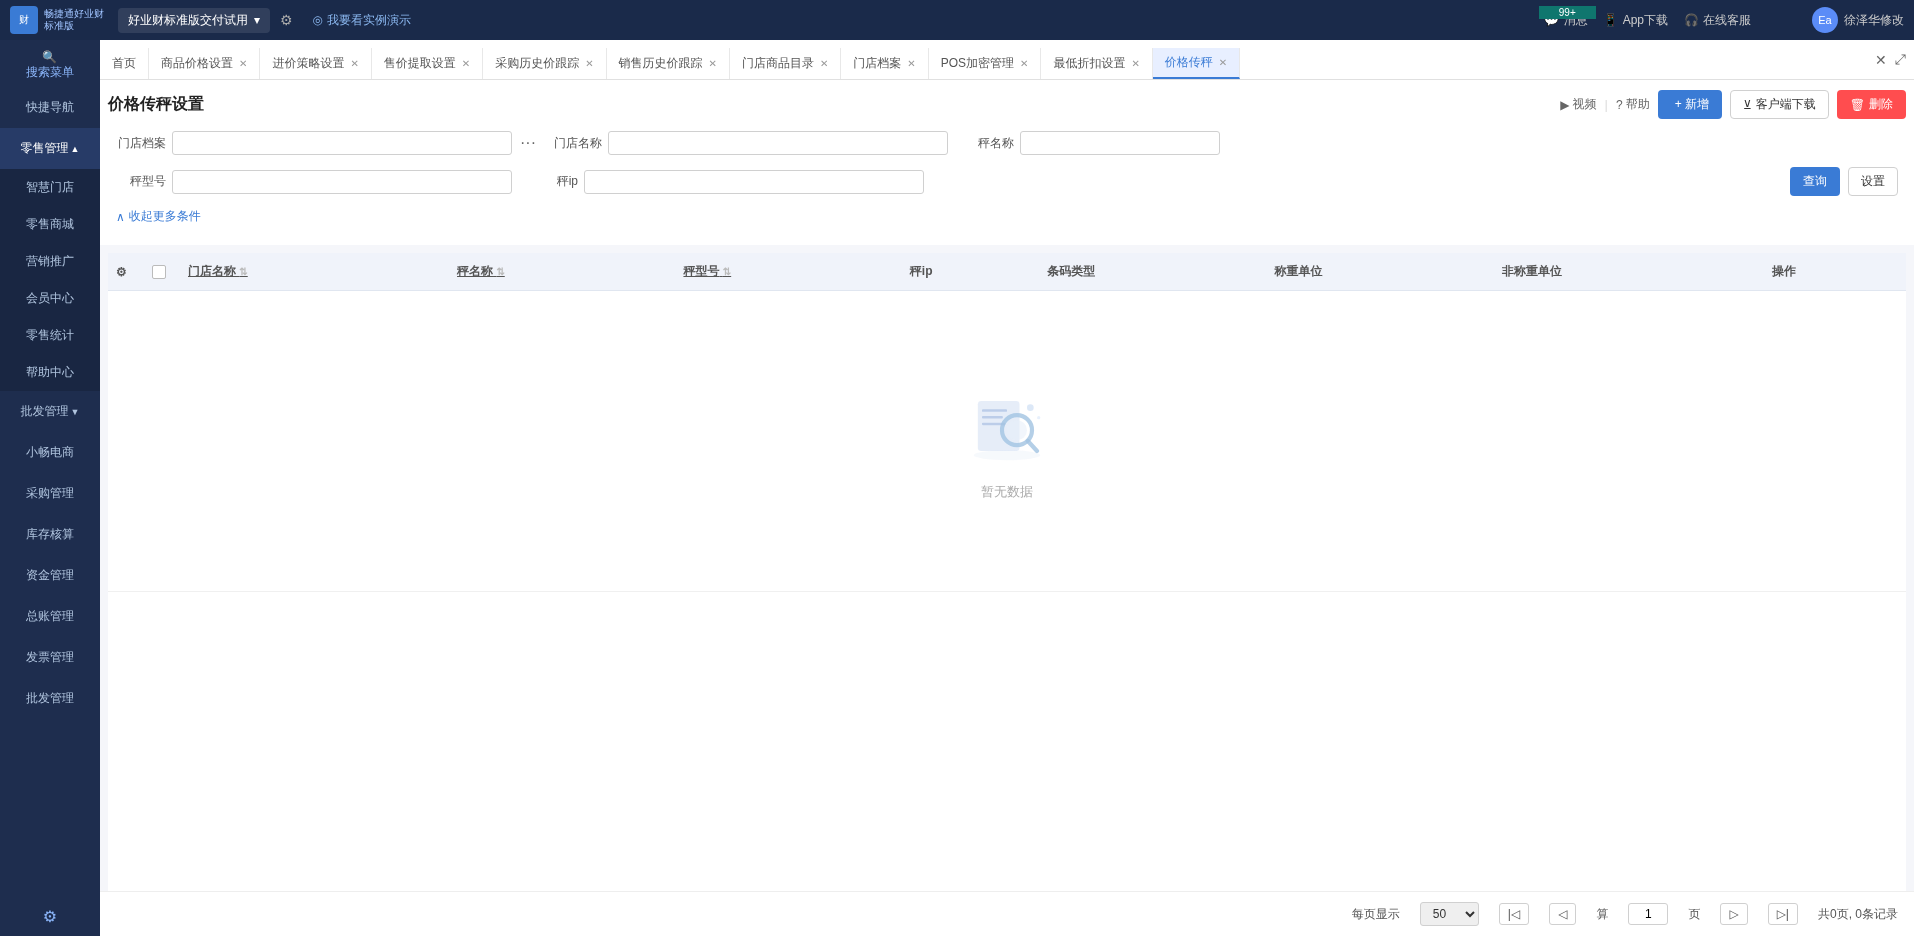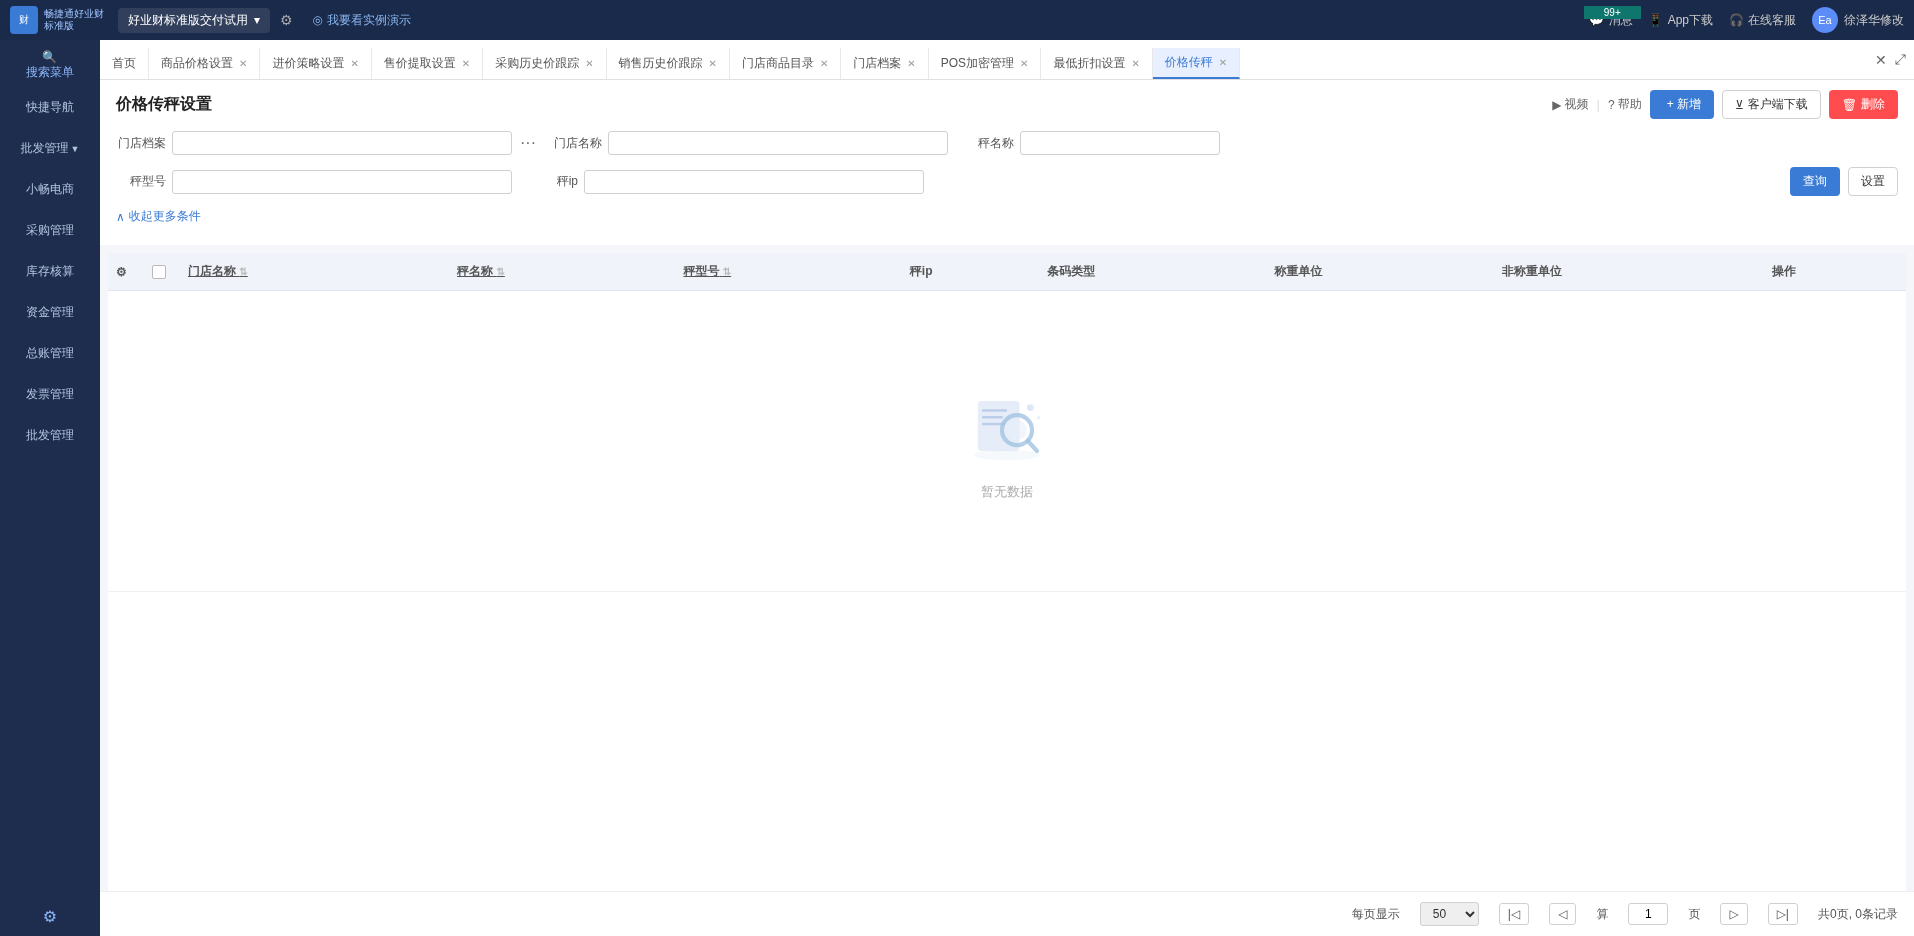--- a/index.html
+++ b/index.html
@@ -12,21 +12,21 @@
     .top-bar { height: 40px; background: #1a2a4a; display: flex; align-items: center; padding: 0 10px; gap: 10px; flex-shrink: 0; }
     .top-bar-logo { display: flex; align-items: center; gap: 6px; color: #fff; font-size: 13px; white-space: nowrap; }
     .logo-icon { width: 28px; height: 28px; background: #3a7bd5; border-radius: 4px; display: flex; align-items: center; justify-content: center; color: #fff; font-size: 10px; }
     .logo-text { color: #a0c4ff; font-size: 10px; line-height: 1.2; }
     .top-bar-selector { display: flex; align-items: center; gap: 6px; background: rgba(255,255,255,0.1); border-radius: 4px; padding: 4px 10px; color: #fff; font-size: 12px; cursor: pointer; margin-left: 4px; }
     .top-bar-gear { color: #aaa; cursor: pointer; font-size: 14px; }
     .top-bar-demo { display: flex; align-items: center; gap: 4px; color: #8bb8f0; font-size: 12px; cursor: pointer; margin-left: 10px; }
     .top-bar-right { margin-left: auto; display: flex; align-items: center; gap: 16px; }
     .top-bar-action { display: flex; align-items: center; gap: 4px; color: #ccc; font-size: 12px; cursor: pointer; position: relative; }
     .badge { background: #0f766e; color: #fff; border-radius: 0; font-size: 10px; padding: 1px 20px; position: absolute; top: -6px; right: -8px; }
-    .user-avatar { width: 26px; height: 26px; border-radius: 50%; background: #5b8cf7; display: flex; align-items: center; justify-content: center; color: #fff; font-size: 11px; }
+    .user-avatar { width: 26px; height: 26px; border-radius: 50%; background: #5b8cf7; display: flex; align-items: center; justify-content: center; color: #fff; font-size: 11px; margin-left: 45px; }
     .user-name { color: #ccc; font-size: 12px; }
 
     
     .main-body { display: flex; flex: 1; overflow: hidden; }
 
     
     .sidebar { width: 100px; background: #1e2d4e; display: flex; flex-direction: column; align-items: center; flex-shrink: 0; overflow-y: auto; }
     .sidebar-search { padding: 10px 0 6px; color: #8ab4f8; font-size: 12px; cursor: pointer; text-align: center; }
     .sidebar-nav-item { width: 100%; text-align: center; padding: 12px 6px; color: #b0c4de; font-size: 12px; cursor: pointer; }
     .sidebar-nav-item.has-arrow { display: flex; align-items: center; justify-content: center; gap: 2px; }
@@ -45,21 +45,21 @@
     .tab-item { display: flex; align-items: center; gap: 4px; padding: 0 12px; font-size: 12px; color: #555; cursor: pointer; border-right: 1px solid #e8e8e8; white-space: nowrap; flex-shrink: 0; margin-top: 8px; }
     .tab-item.active { background: #e8efff; color: #3a7bd5; border-bottom: 2px solid #3a7bd5; }
     .tab-close { color: #999; font-size: 10px; margin-left: 2px; }
     .tab-end { margin-left: auto; display: flex; align-items: center; padding: 0 8px; gap: 8px; }
     .tab-end-btn { color: #666; cursor: pointer; font-size: 14px; }
 
     
     .page-area { flex: 1; display: flex; flex-direction: column; overflow: hidden; background: #f5f6fa; }
 
     
-    .page-header { padding: 10px 16px 0; display: flex; align-items: center; justify-content: space-between; background: #fff; }
+    .page-header { padding: 10px 8px 0; display: flex; align-items: center; justify-content: space-between; background: #fff; }
     .page-title { font-size: 16px; font-weight: bold; color: #222; }
     .page-header-actions { display: flex; align-items: center; gap: 8px; }
     .page-header-link { display: flex; align-items: center; gap: 3px; color: #666; font-size: 12px; cursor: pointer; }
     .divider-v { color: #ddd; }
     .btn { display: flex; align-items: center; gap: 4px; padding: 5px 12px; border-radius: 4px; font-size: 12px; cursor: pointer; border: 1px solid transparent; }
     .btn-primary { background: #3a7bd5; color: #fff; }
     .btn-default { background: #fff; color: #333; border-color: #d0d0d0; }
     .btn-danger { background: #ff4d4f; color: #fff; }
 
     
@@ -153,20 +153,44 @@
 
     <div class="sidebar">
       <div class="sidebar-search">
         <div>🔍</div>
         <div>搜索菜单</div>
       </div>
       <div class="sidebar-nav-item">
         <span>快捷导航</span>
       </div>
 
+      <div class="sidebar-section">
+        <div class="sidebar-nav-item expanded has-arrow">
+          <span>零售管理</span>
+          <span class="arrow-up">▲</span>
+        </div>
+        <div class="sidebar-sub-item">
+          <span>智慧门店</span>
+        </div>
+        <div class="sidebar-sub-item">
+          <span>零售商城</span>
+        </div>
+        <div class="sidebar-sub-item">
+          <span>营销推广</span>
+        </div>
+        <div class="sidebar-sub-item">
+          <span>会员中心</span>
+        </div>
+        <div class="sidebar-sub-item">
+          <span>零售统计</span>
+        </div>
+        <div class="sidebar-sub-item">
+          <span>帮助中心</span>
+        </div>
+      </div>
 
       <div class="sidebar-nav-item has-arrow">
         <span>批发管理</span>
         <span class="arrow-down">▼</span>
       </div>
       <div class="sidebar-nav-item">
         <span>小畅电商</span>
       </div>
       <div class="sidebar-nav-item">
         <span>采购管理</span>

